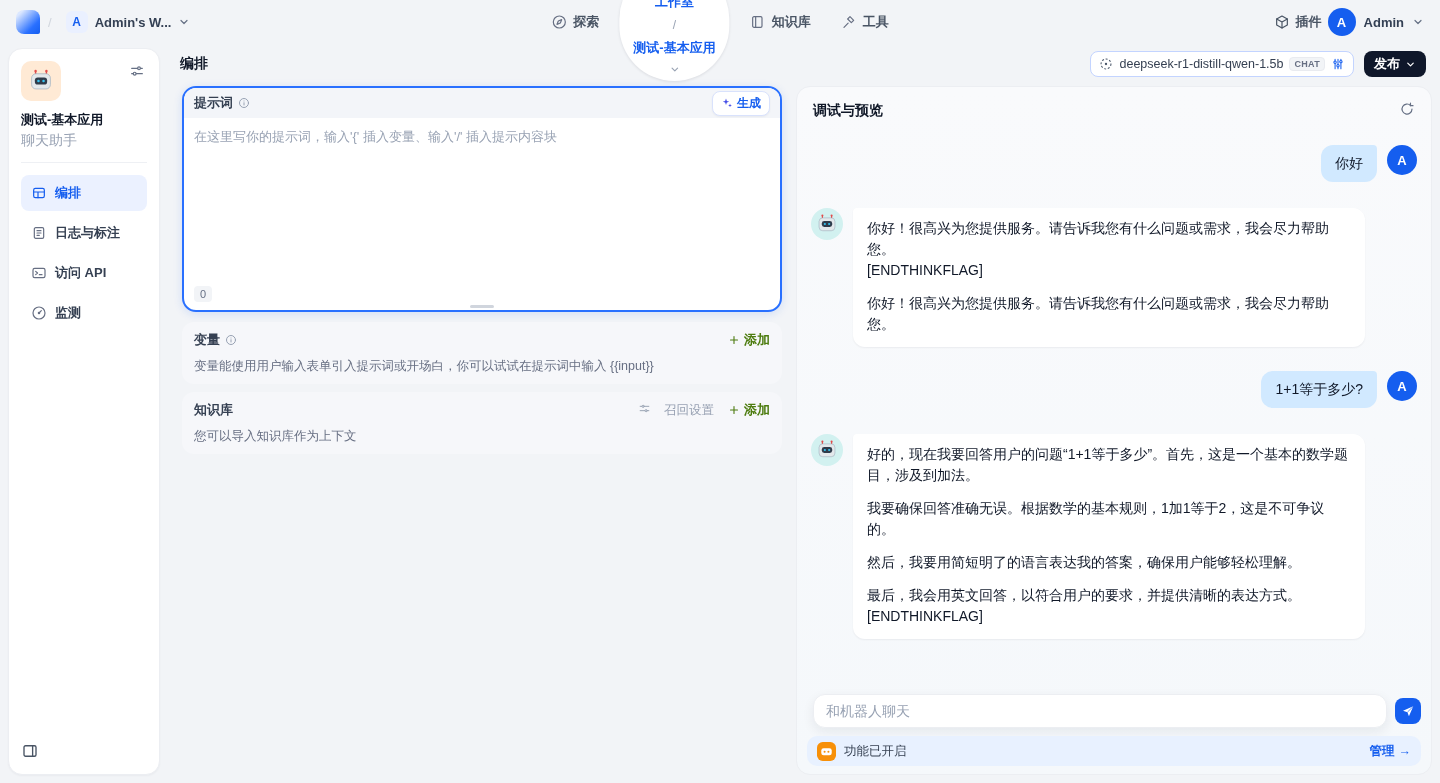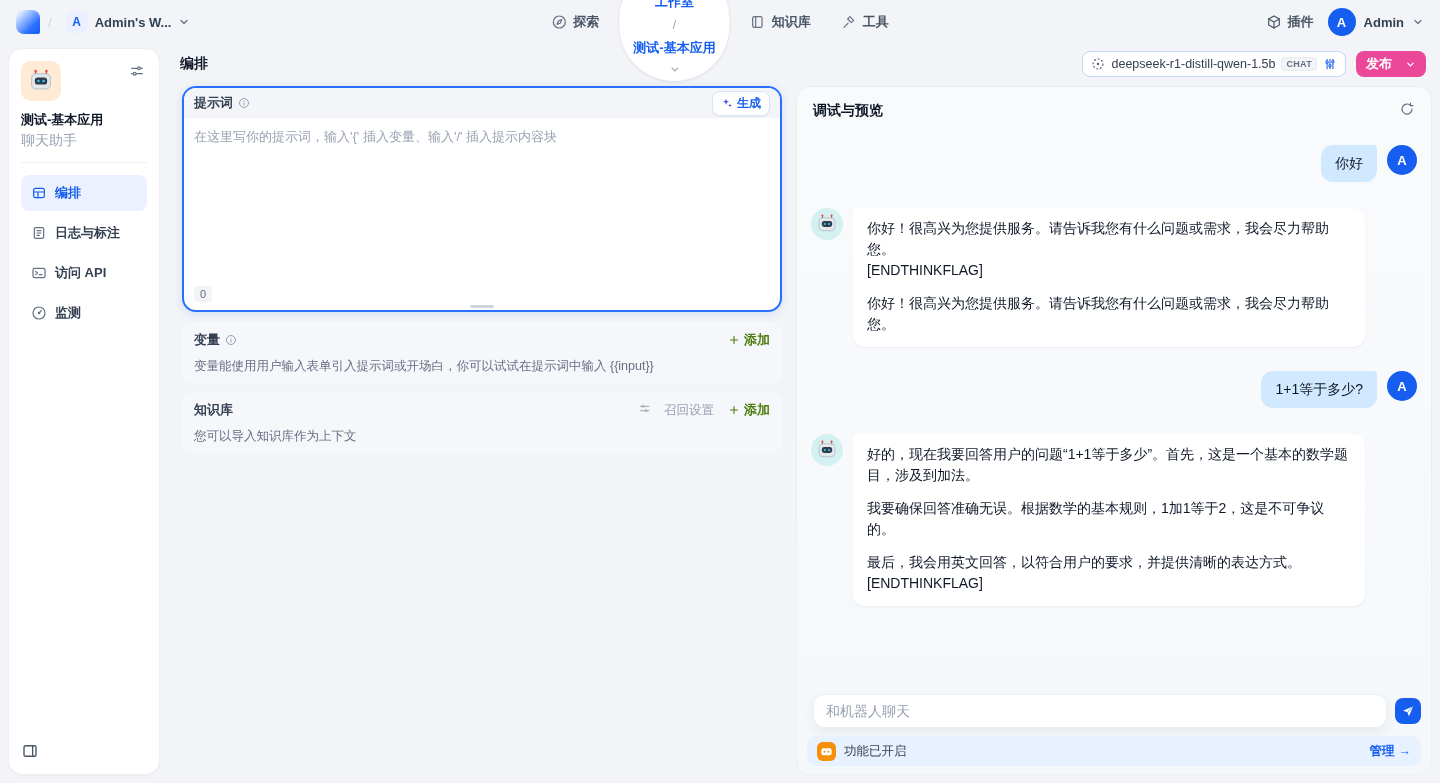--- a/index.html
+++ b/index.html
@@ -14,21 +14,21 @@
   .tb-sep { color:#d0d5dd; font-size:13px; }
   .ws-chip { display:flex; align-items:center; gap:7px; padding:4px 6px; border-radius:8px; cursor:pointer; }
   .ws-tile { width:22px; height:22px; border-radius:6px; background:#eaf0ff; color:#155eef; font-size:12px; font-weight:bold; display:flex; align-items:center; justify-content:center; }
   .ws-name { font-size:13px; font-weight:600; color:#344054; }
   .nav-center { position:absolute; left:50%; top:0; height:44px; transform:translateX(-50%); display:flex; align-items:center; gap:10px; }
   .nav-item { display:flex; align-items:center; gap:6px; padding:6px 10px; font-size:13px; font-weight:600; color:#495464; border-radius:10px; cursor:pointer; }
   .nav-item svg { color:#676f83; }
   .nav-pill { display:flex; align-items:center; gap:7px; background:#ffffff; border-radius:999px; padding:6px 14px; box-shadow:0 1px 3px rgba(16,24,40,.1); cursor:pointer;flex-direction:column; }
   .nav-pill .pl { font-size:13px; font-weight:700; color:#155eef; }
   .nav-pill .psep { color:#98a2b3; font-size:12px; }
-  .tb-right { margin-left:auto; display:flex; align-items:center; gap:14px;justify-content:flex-end; }
+  .tb-right { margin-left:auto; display:flex; align-items:center; gap:6px;justify-content:flex-end; }
   .plugins { display:flex; align-items:center; gap:6px; font-size:13px; font-weight:600; color:#495464; cursor:pointer; }
   .account { display:flex; align-items:center; gap:8px; cursor:pointer; }
   .avatar-round { width:28px; height:28px; border-radius:50%; background:#155eef; color:#fff; font-size:13px; font-weight:bold; display:flex; align-items:center; justify-content:center; }
   .acc-name { font-size:13px; font-weight:600; color:#344054; }
   .chev { color:#667085; }
 
   
   .sidebar { position:absolute; left:8px; top:48px; width:152px; height:727px; background:#ffffff; border:1px solid #eceef2; border-radius:14px; box-shadow:0 1px 2px rgba(16,24,40,.04); padding:12px; }
   .app-head { display:flex; align-items:flex-start; justify-content:space-between; }
   .app-icon { width:40px; height:40px; border-radius:10px; background:#ffead5; display:flex; align-items:center; justify-content:center; }
@@ -44,21 +44,21 @@
 
   
   .main-header { position:absolute; left:176px; top:50px; right:14px; height:28px; display:flex; align-items:center; }
   .main-title { font-size:14px; font-weight:700; color:#101828; padding-left:4px; }
   .mh-right { margin-left:auto; display:flex; align-items:center; gap:10px; }
   .model-pill { display:flex; align-items:center; gap:6px; height:26px; padding:0 8px; background:#ffffff; border:1px solid #c3d4ff; border-radius:8px; cursor:pointer; }
   .model-pill svg.mico { color:#475467; }
   .model-name { font-size:12.5px; color:#354052; }
   .chat-badge { font-size:9px; font-weight:600; color:#676f83; background:#f2f4f7; border:1px solid #e9ebf0; border-radius:4px; padding:1px 4px; letter-spacing:.3px; }
   .tune-ico { color:#155eef; }
-  .publish-btn { display:flex; align-items:center; gap:13px; height:26px; padding:0 10px; background:#ec4899; color:#fff; font-size:13px; font-weight:600; border-radius:8px; cursor:pointer; }
+  .publish-btn { display:flex; align-items:center; gap:5px; height:26px; padding:0 10px; background:#0f172a; color:#fff; font-size:13px; font-weight:600; border-radius:8px; cursor:pointer; }
   .publish-btn .chev { color:#fff; }
 
   
   .prompt-panel { position:absolute; left:182px; top:86px; width:600px; height:226px; background:#fff; border:2px solid #2970ff; border-radius:14px; box-shadow:0 2px 10px rgba(21,94,239,.14); overflow:hidden; }
   .panel-header { height:30px; background:#f3f5f9; display:flex; align-items:center; padding:0 10px; }
   .ph-title { font-size:13px; font-weight:700; color:#354052; }
   .info-ico { color:#98a2b3; margin-left:5px; }
   .gen-btn { margin-left:auto; display:flex; align-items:center; gap:4px; background:#fff; border:1px solid #d9e2fc; border-radius:8px; padding:3px 8px; font-size:12px; font-weight:600; color:#155eef; box-shadow:0 1px 2px rgba(16,24,40,.05); cursor:pointer; }
   .gen-btn svg { color:#444ce7; }
   .prompt-body { position:relative; height:194px; }
@@ -380,20 +380,21 @@
               <circle cx="25.5" cy="4" r="1.7" fill="#e24c4b"></circle>
               <rect x="5" y="8" width="26" height="21" rx="6" fill="#e3e8eb" stroke="#9fb0bd"></rect>
               <rect x="9.5" y="13" width="17" height="10" rx="4" fill="#2f3b4a"></rect>
               <circle cx="14.5" cy="18" r="1.8" fill="#35c3f1"></circle>
               <circle cx="21.5" cy="18" r="1.8" fill="#35c3f1"></circle>
             </svg>
         </div>
         <div class="bubble bot-bubble">
           <p>好的，现在我要回答用户的问题“1+1等于多少”。首先，这是一个基本的数学题目，涉及到加法。</p>
           <p>我要确保回答准确无误。根据数学的基本规则，1加1等于2，这是不可争议的。</p>
+          <p>然后，我要用简短明了的语言表达我的答案，确保用户能够轻松理解。</p>
           <p>最后，我会用英文回答，以符合用户的要求，并提供清晰的表达方式。
 [ENDTHINKFLAG]</p>
         </div>
       </div>
 
     </div>
 
     <div class="chat-input-row">
       <input class="chat-input" type="text" placeholder="和机器人聊天" style="">
       <div class="send-btn">

